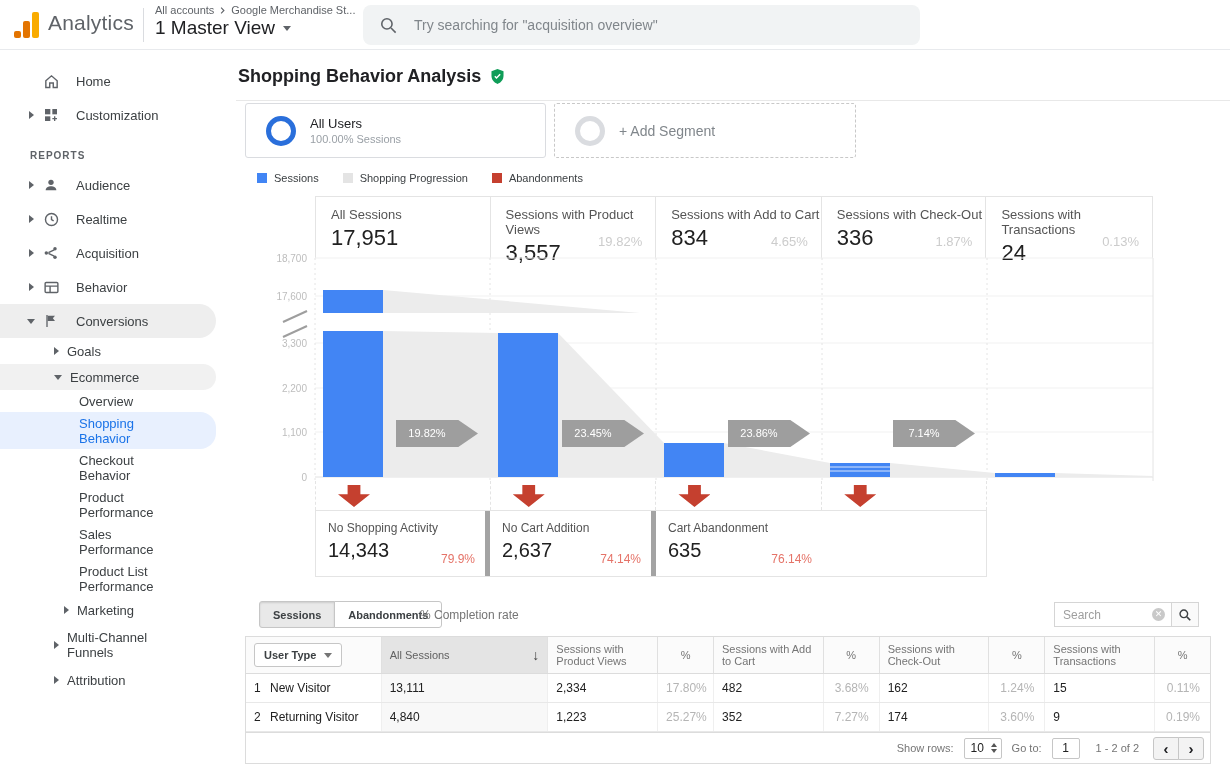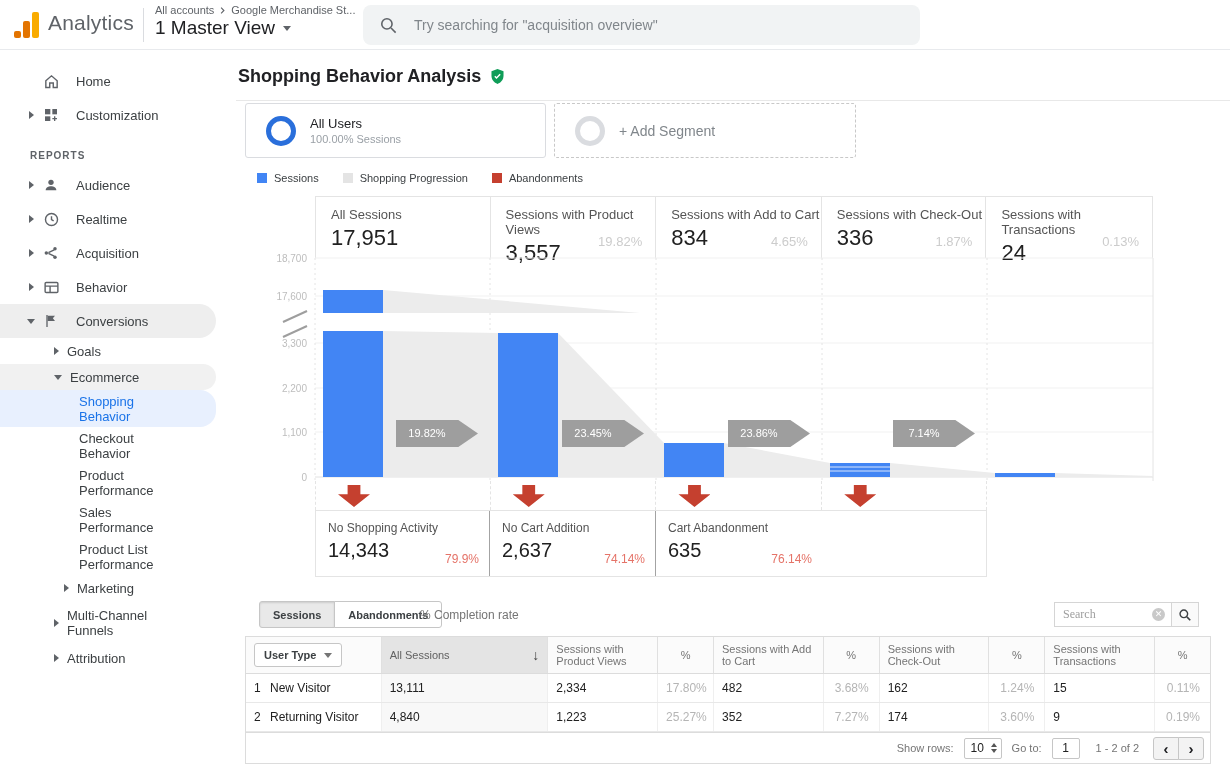--- a/index.html
+++ b/index.html
@@ -58,36 +58,36 @@
   .stat-pct { position:absolute; right:13px; bottom:9px; font-size:13px; color:#cccccc; }
   .ytick { position:absolute; left:247px; width:60px; text-align:right; font-size:10px; color:#bdbdbd; }
   .chart-wrap { position:absolute; left:315px; top:258px; width:838px; height:223px; }
   .pct-arrow { position:absolute; top:162px; width:82px; height:27px; background:#9e9e9e; color:#fff; font-size:11px; line-height:27px; text-align:center; padding-right:20px;
     clip-path:polygon(0 0, 76% 0, 100% 50%, 76% 100%, 0 100%); }
   .drop-row { position:absolute; left:315px; top:481px; width:672px; height:29px; display:flex; border-left:1px dashed #e4e4e4; }
   .drop-cell { position:relative; border-right:1px dashed #e4e4e4; }
   .red-arrow { position:absolute; left:22px; top:4px; width:32px; height:22px; background:#c5402f;
     clip-path:polygon(30% 0, 70% 0, 70% 42%, 100% 42%, 50% 100%, 0 42%, 30% 42%); }
   .aband-row { position:absolute; left:315px; top:510px; width:672px; height:67px; display:flex; border:1px solid #e4e4e4; border-left:1px solid #e4e4e4; }
-  .aband-card { position:relative; border-right:1px solid #a3a3a3; padding:10px 0 0 12px; }
+  .aband-card { position:relative; border-right:5px solid #a3a3a3; padding:10px 0 0 12px; }
   .aband-card:last-child { border-right:none; }
   .aband-label { font-size:12px; color:#545454; }
   .aband-value { font-size:20px; color:#212121; margin-top:4px; }
   .aband-pct { position:absolute; right:10px; bottom:10px; font-size:12px; color:#e57368; }
 
   
   .tab-group { position:absolute; left:259px; top:601px; display:flex; }
   .tab { height:27px; padding:0 13px; font-size:11px; font-weight:bold; color:#3c4043; background:#fff; border:1px solid #c6c6c6; display:flex; align-items:center; cursor:pointer; }
   .tab.first { border-radius:3px 0 0 3px; }
   .tab.last { border-radius:0 3px 3px 0; margin-left:-1px; }
   .tab.active { background:#e9e9e9; box-shadow:inset 0 1px 2px rgba(0,0,0,.12); }
   .completion { position:absolute; left:420px; top:608px; font-size:12px; color:#757575; }
   .tbl-search { position:absolute; left:1054px; top:602px; display:flex; align-items:center; }
   .tbl-search .box { width:118px; height:25px; border:1px solid #d5d5d5; display:flex; align-items:center; padding:0 6px 0 8px; background:#fff; }
-  .tbl-search input { flex:1; border:none; outline:none; font-size:12px; color:#c2410c; font-family:Liberation Serif, serif; width:80px; }
+  .tbl-search input { flex:1; border:none; outline:none; font-size:12px; color:#c2410c; font-family:Liberation Sans, sans-serif; width:80px; }
   .tbl-search input::placeholder { color:#9e9e9e; }
   .clear-dot { width:13px; height:13px; border-radius:50%; background:#c9c9c9; color:#fff; font-size:9px; line-height:13px; text-align:center; cursor:pointer; }
   .mag-btn { width:27px; height:25px; border:1px solid #d5d5d5; border-left:none; background:#fafafa; display:flex; align-items:center; justify-content:center; cursor:pointer; }
 
   .data-table { position:absolute; left:245px; top:636px; width:966px; border:1px solid #dcdcdc; font-size:12px; }
   .thead { display:flex; background:#fbfbfb; border-bottom:1px solid #dcdcdc; }
   .th { padding:6px 8px; font-size:11px; color:#757575; border-left:1px solid #e0e0e0; display:flex; align-items:center; }
   .th:first-child { border-left:none; }
   .th.center { justify-content:center; }
   .th.sorted { background:#e4e4e4; color:#616161; justify-content:space-between; }
@@ -237,20 +237,23 @@
       <span>Conversions</span>
     </div>
     <div class="sub1">
       <span class="tri-r"></span>
       <span class="lbl">Goals</span>
     </div>
     <div class="sub1 pill-gray2">
       <span class="tri-d"></span>
       <span class="lbl">Ecommerce</span>
     </div>
+    <div class="sub2">
+        <span class="lbl">Overview</span>
+      </div>
     <div class="sub2 pill-blue">
         <span class="lbl">Shopping Behavior</span>
       </div>
     <div class="sub2">
         <span class="lbl">Checkout Behavior</span>
       </div>
     <div class="sub2">
         <span class="lbl">Product Performance</span>
       </div>
     <div class="sub2">

